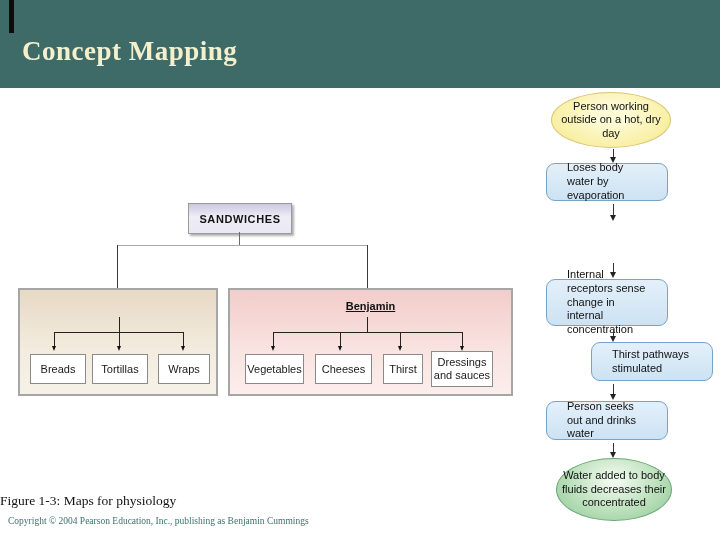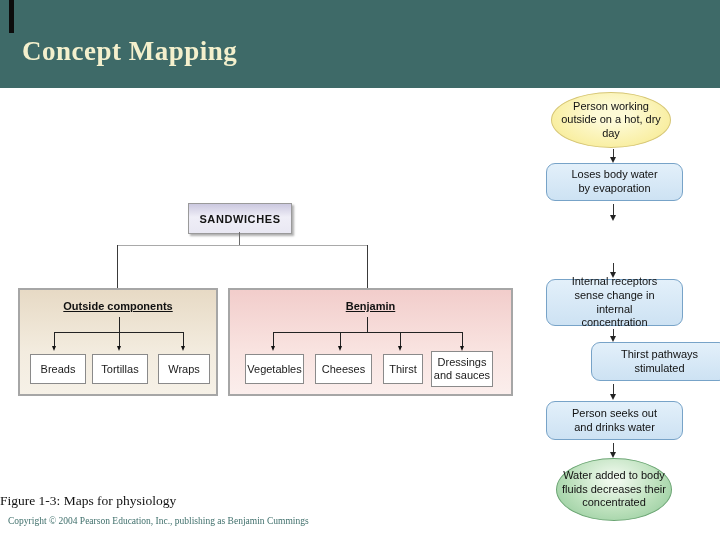--- a/index.html
+++ b/index.html
@@ -40,24 +40,24 @@
         font-size:11px;color:#1a1a1a;line-height:1.15;}
   
   .fc-ellipse{position:absolute;border-radius:50%;display:flex;align-items:center;
         justify-content:center;text-align:center;font-size:11px;color:#111;line-height:1.22;}
   .fc-start{left:551px;top:92px;width:120px;height:56px;padding:0 8px;box-sizing:border-box;
         background:radial-gradient(ellipse at 50% 40%,#fdfad6 20%,#f9efa4 70%,#f1e189 100%);
         border:1px solid #d6c675;}
   .fc-end{left:556px;top:458px;width:116px;height:63px;padding:0 5px;box-sizing:border-box;
         background:radial-gradient(ellipse at 50% 35%,#eef8ec 8%,#bbe0bb 55%,#8cc795 100%);
         border:1px solid #6ba573;}
-  .fc-box{position:absolute;left:546px;width:137px;box-sizing:border-box;
+  .fc-box{position:absolute;left:546px;width:122px;box-sizing:border-box;
         background:linear-gradient(180deg,#e3f0fa 0%,#cde2f3 100%);
         border:1.5px solid #77a3c8;border-radius:9px;
-        display:flex;align-items:center;justify-content:center;text-align:center;
+        display:flex;align-items:center;justify-content:center;
         font-size:11px;color:#111;line-height:1.25;padding:2px 20px;}
   .varrow{position:absolute;left:613px;width:1px;background:#333;}
   .varrow::after{content:"";position:absolute;left:-3px;top:100%;width:0;height:0;
         border:3px solid transparent;border-top:6px solid #222;}
   
   .caption{position:absolute;left:0;top:493px;width:720px;text-align:left;
         font-family:"Liberation Serif",serif;font-size:13.5px;color:#121212;}
   .copyright{position:absolute;left:8px;top:516px;font-family:"Liberation Serif",serif;
         font-size:9.5px;color:#40706c;}
 </style>
@@ -72,21 +72,20 @@
   </div>
 
   <div class="sbox">SANDWICHES</div>
 
   <div class="vline" style="left:239px;top:232px;height:13px;"></div>
   <div class="hline" style="left:118px;top:245px;width:250px;"></div>
   <div class="drop" style="left:117px;top:245px;height:47px;"></div>
   <div class="drop" style="left:367px;top:245px;height:47px;"></div>
 
   <div class="panel panel-left">
-    <div class="panel-label">Outside components</div>
     <div class="pstub" style="left:99px;top:27px;height:15px;"></div>
     <div class="pbranch" style="left:34px;top:42px;width:130px;"></div>
     <div class="pdrop" style="left:34px;top:42px;height:14px;"></div>
     <div class="pdrop" style="left:99px;top:42px;height:14px;"></div>
     <div class="pdrop" style="left:163px;top:42px;height:14px;"></div>
     <div class="node" style="left:10px;width:54px;">Breads</div>
     <div class="node" style="left:72px;width:54px;">Tortillas</div>
     <div class="node" style="left:138px;width:50px;">Wraps</div>
   </div>
 

